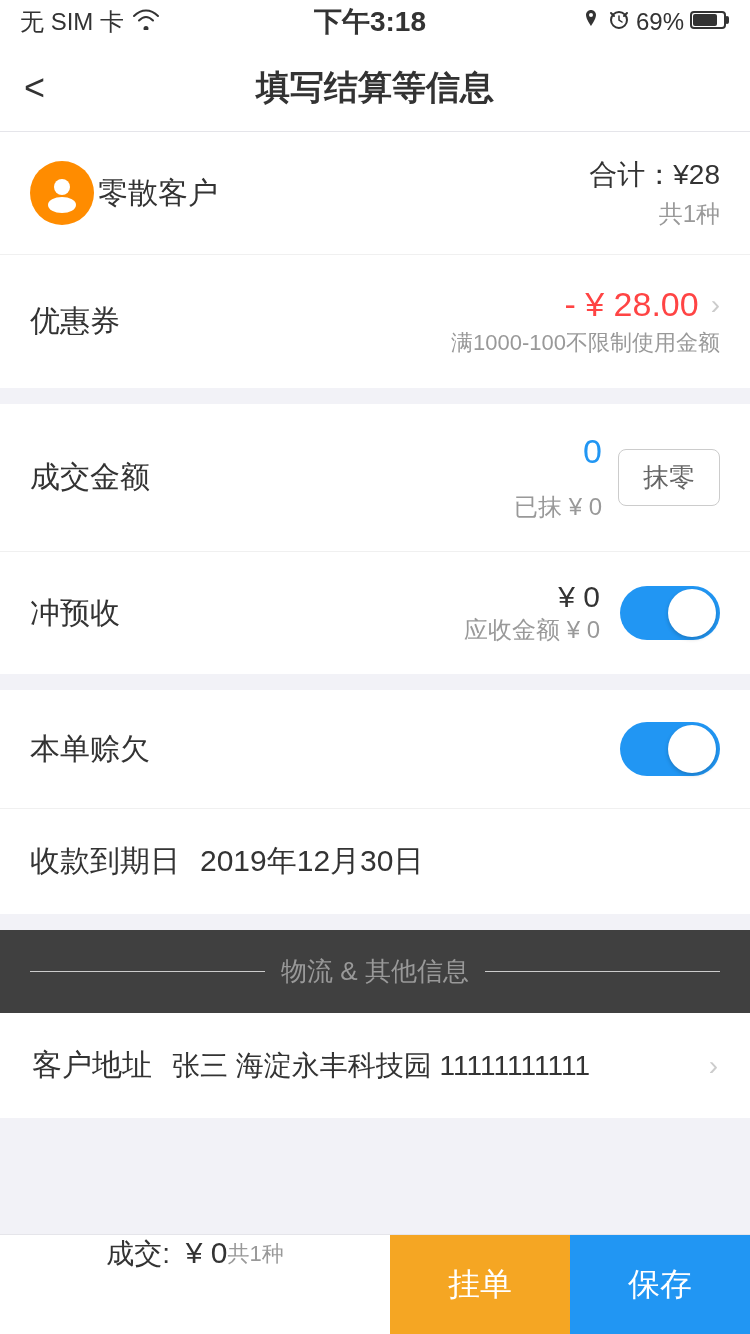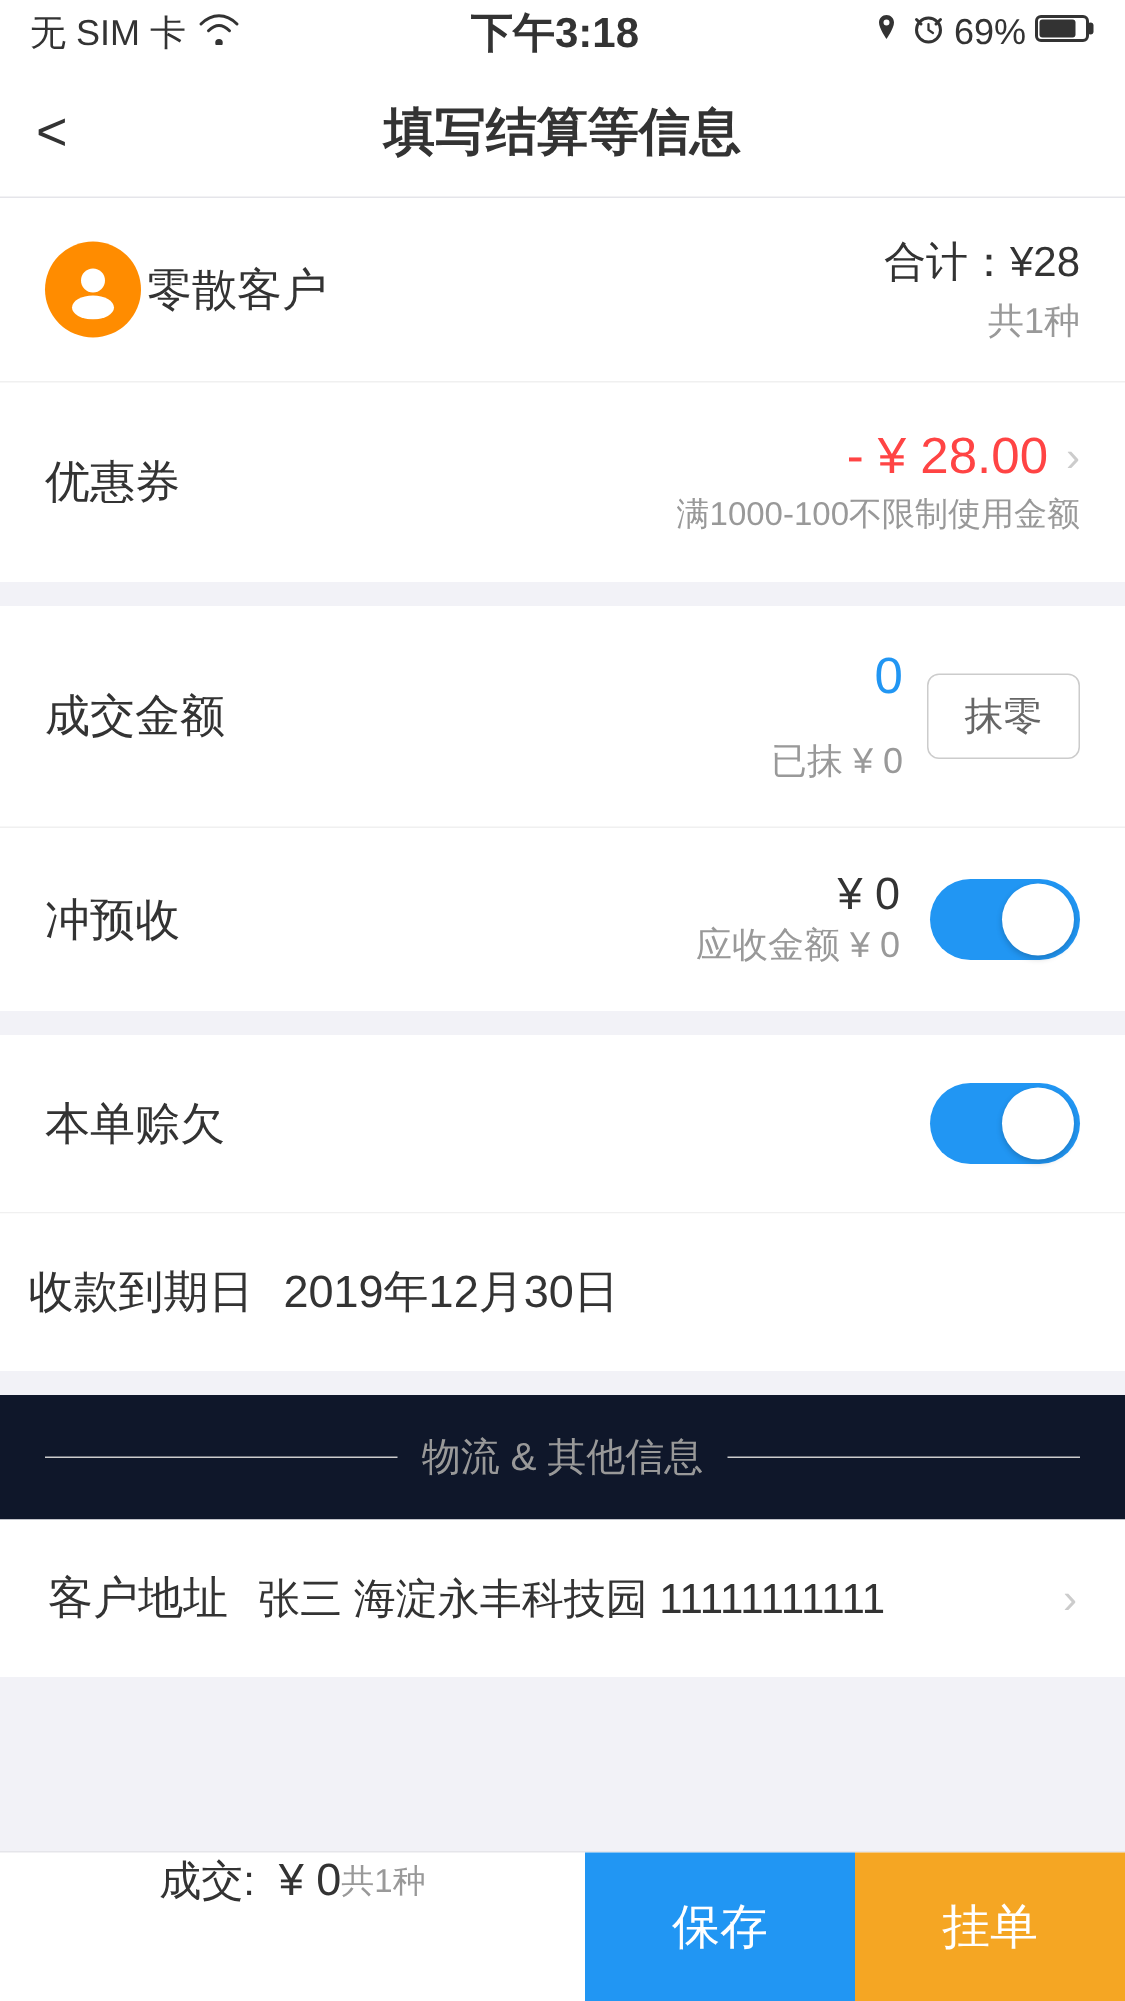--- a/index.html
+++ b/index.html
@@ -177,30 +177,30 @@
       justify-content: space-between;
       padding: 32px 30px;
       background: #fff;
       border-bottom: 1px solid #f0f0f0;
     }
 
     
     .due-row {
       display: flex;
       align-items: center;
-      padding: 32px 19px;
+      padding: 32px 30px;
       background: #fff;
       gap: 20px;
     }
     .due-label { font-size: 30px; color: #333; }
     .due-date { font-size: 30px; color: #333; }
 
     
     .logistics-divider {
-      background: #0f172a;
+      background: #404040;
       padding: 24px 30px;
       display: flex;
       align-items: center;
       gap: 16px;
     }
     .logistics-line {
       flex: 1;
       height: 1px;
       background: #ccc;
     }
@@ -381,15 +381,15 @@
 </div>
 
 <div class="bottom-bar">
   <div class="bottom-info">
     <div>
       <span>成交:</span>
       <span class="bottom-deal-amount">¥ 0</span>
     </div>
     <div class="bottom-count">共1种</div>
   </div>
+  <div class="bottom-btn btn-hang">挂单</div>
   <div class="bottom-btn btn-save">保存</div>
-  <div class="bottom-btn btn-hang">挂单</div>
 </div>
 
 </body></html>

